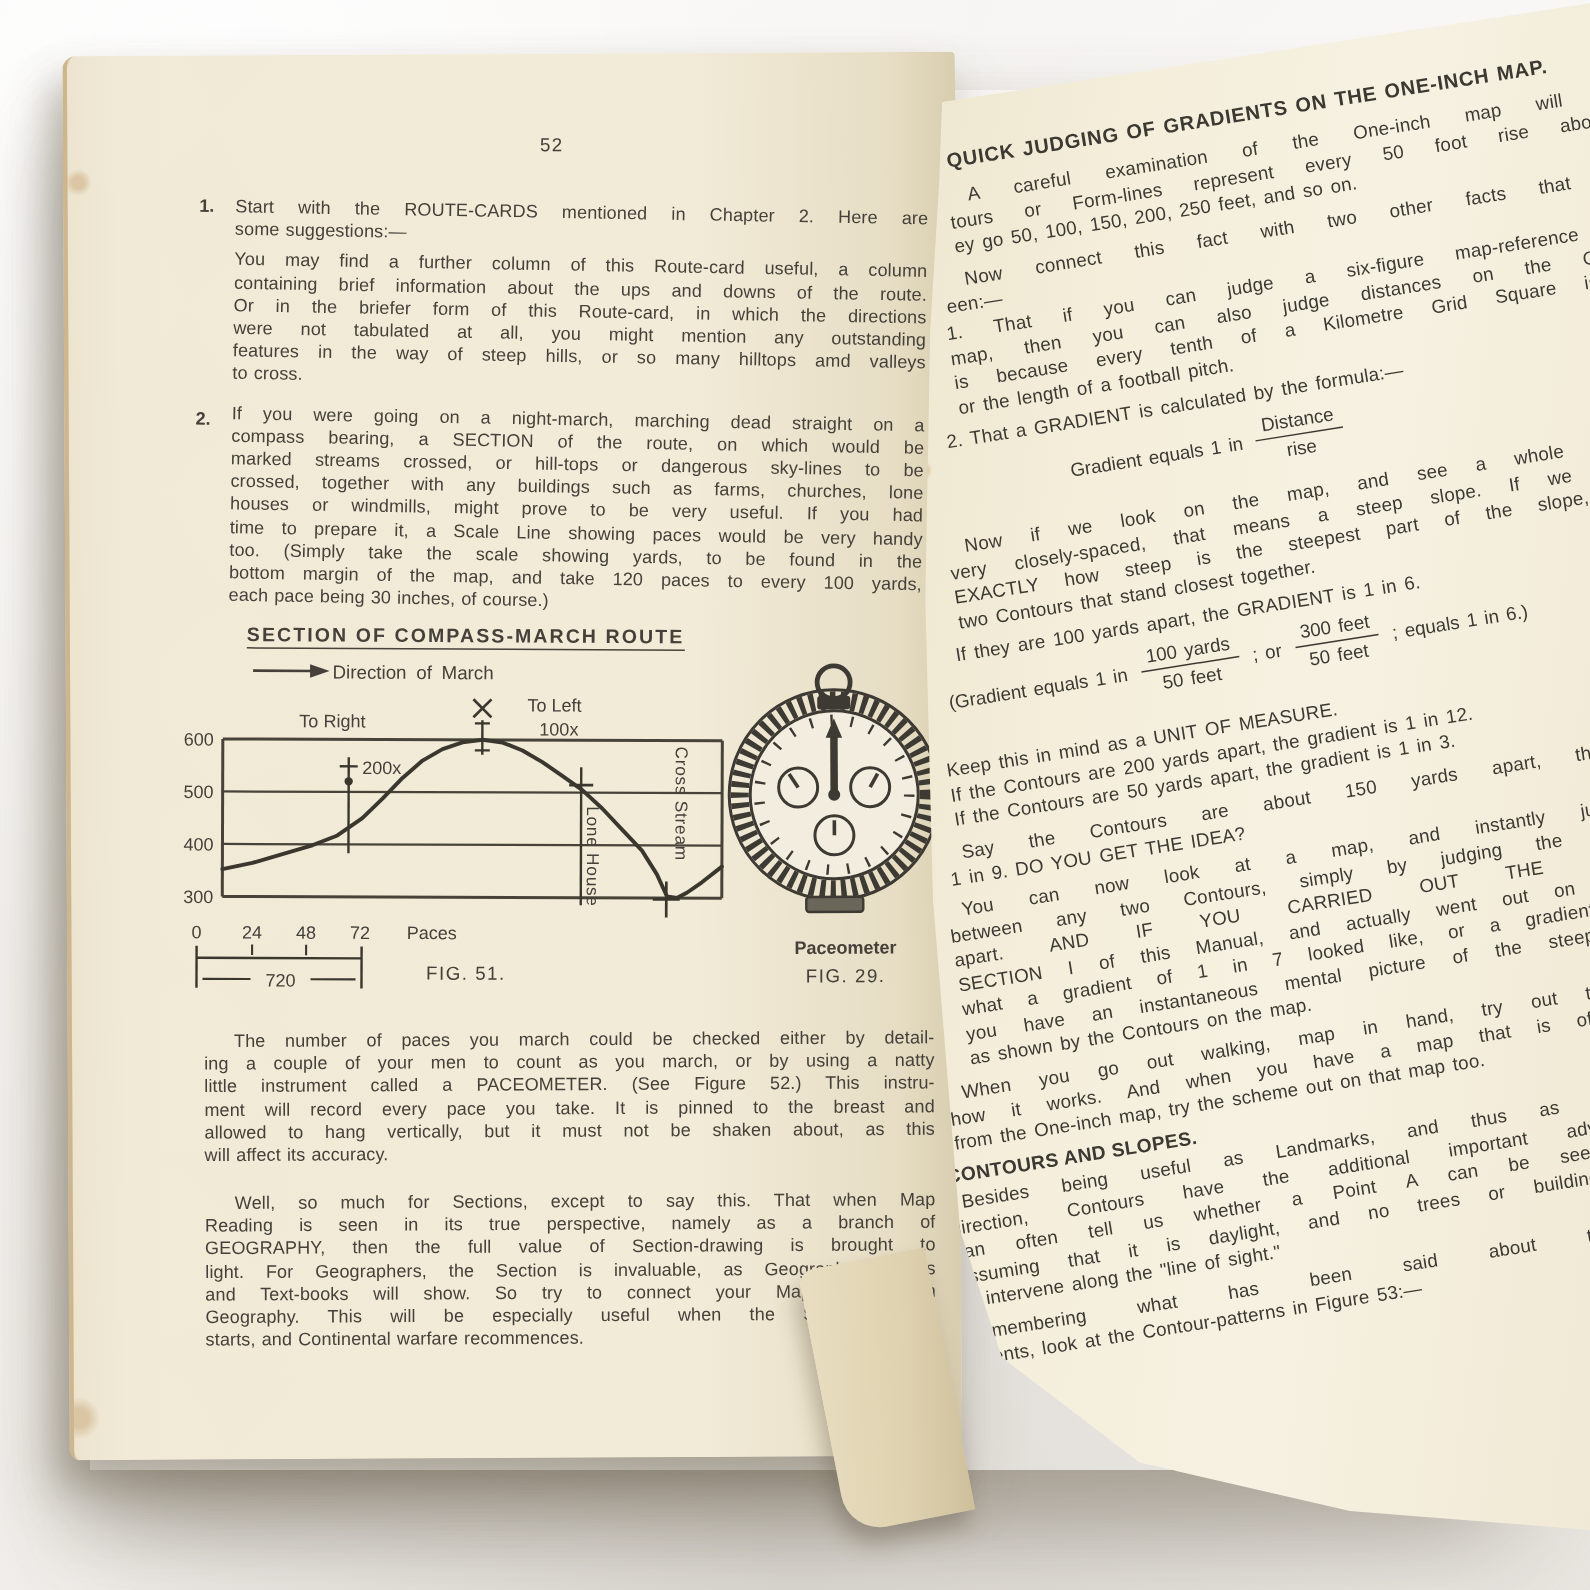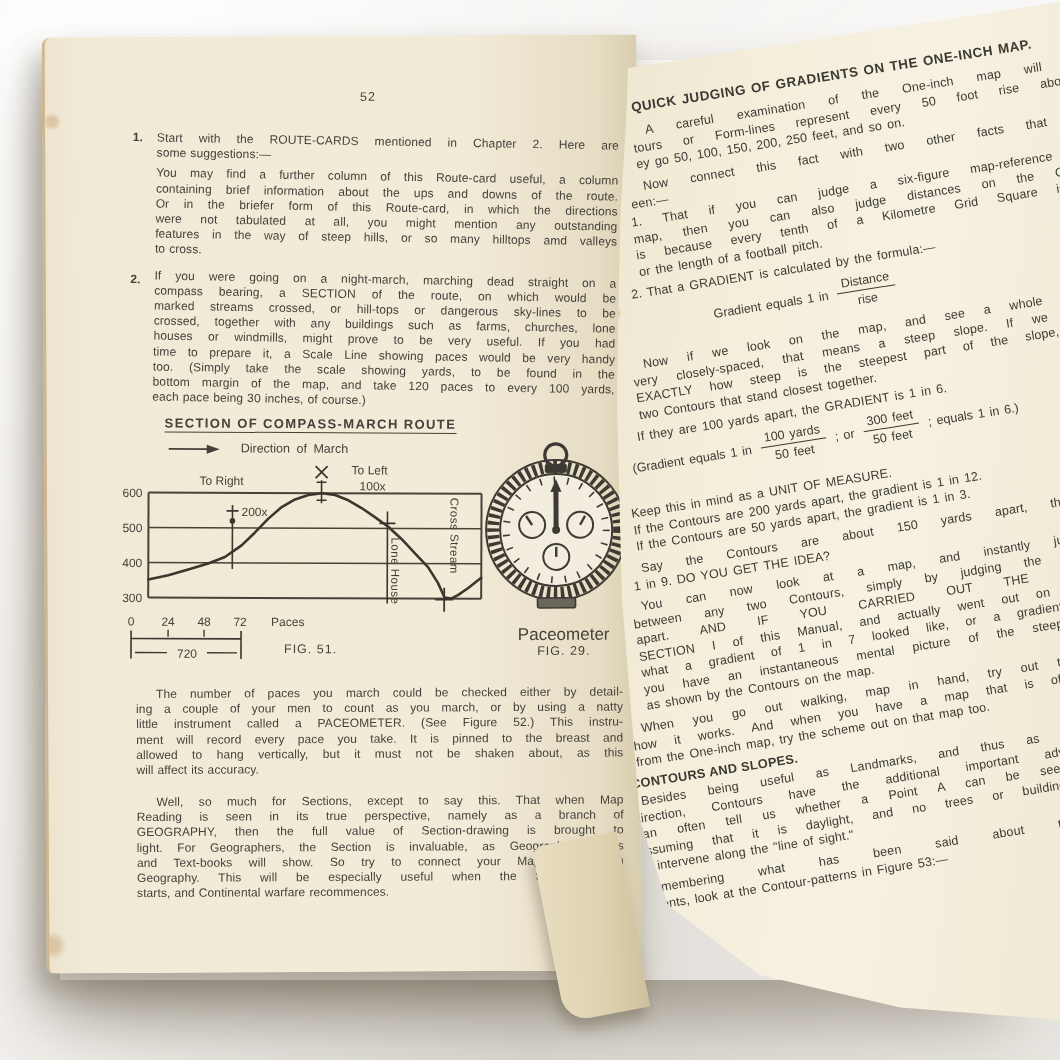--- a/index.html
+++ b/index.html
@@ -27,24 +27,24 @@
   #lp-number{left:300px;top:54px;width:46px;text-align:center;font-size:12.5px;letter-spacing:1px;}
   #lp-list{left:88px;top:93px;width:490px;transform:rotate(1.3deg);transform-origin:0 0;}
   .lnum{position:absolute;left:0;font-size:12px;font-weight:600;}
   .lblock{margin-left:24px;width:462px;}
   .ln{font-size:12px;line-height:15.2px;text-align:justify;word-spacing:.6px;letter-spacing:.1px;white-space:nowrap0;}
   .ln.j{text-align-last:justify;}
   .gap5{margin-top:5px;} .gap11{margin-top:11px;}
   #lp-fig-head{left:118px;top:380px;transform:rotate(.6deg);font-size:13px;letter-spacing:1.4px;
     font-weight:600;border-bottom:1.6px solid #46423a;padding-bottom:1px;}
   #lp-direction{left:120px;top:405px;transform:rotate(.6deg);font-size:12.5px;word-spacing:3px;
-    display:flex;align-items:flex-end;gap:20px;}
+    display:flex;align-items:flex-start;gap:1px;}
   #lp-chart{left:72px;top:417px;}
   #lp-paceometer{left:424px;top:398px;}
-  #lp-pace-label{left:446px;top:590px;width:140px;text-align:center;font-size:17px;word-spacing:1px;}
+  #lp-pace-label{left:446px;top:590px;width:140px;text-align:center;font-size:12px;word-spacing:1px;font-weight:bold;}
   #lp-fig52{left:446px;top:609px;width:140px;text-align:center;font-size:12.5px;letter-spacing:1px;}
   #lp-para3{left:88px;top:650px;width:487px;}
   #lp-para4{left:88px;top:758px;width:487px;}
   .ctx{font-size:12px;fill:#45413a;font-family:"Liberation Sans",sans-serif;}
   .ctxs{font-size:11.5px;fill:#45413a;font-family:"Liberation Sans",sans-serif;letter-spacing:.5px;}
   
   #under-strip{position:absolute;left:548px;top:838px;width:86px;height:178px;
     transform:rotate(-11deg);border-radius:10px 0 0 26px;
     background:linear-gradient(100deg,#e9dec2 0%,#dfd2b0 60%,#cfc09c 100%);
     box-shadow:-5px 10px 14px rgba(100,90,70,.4);}

